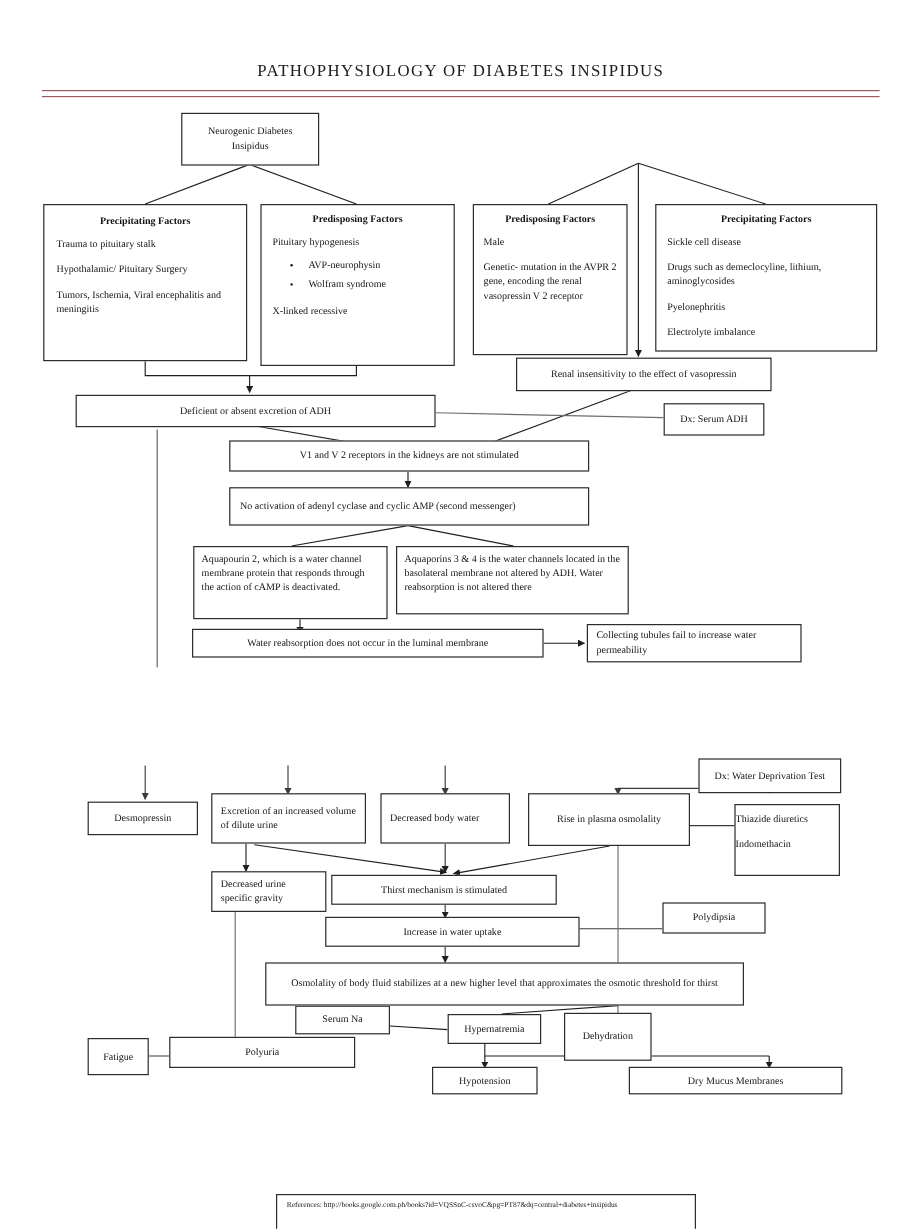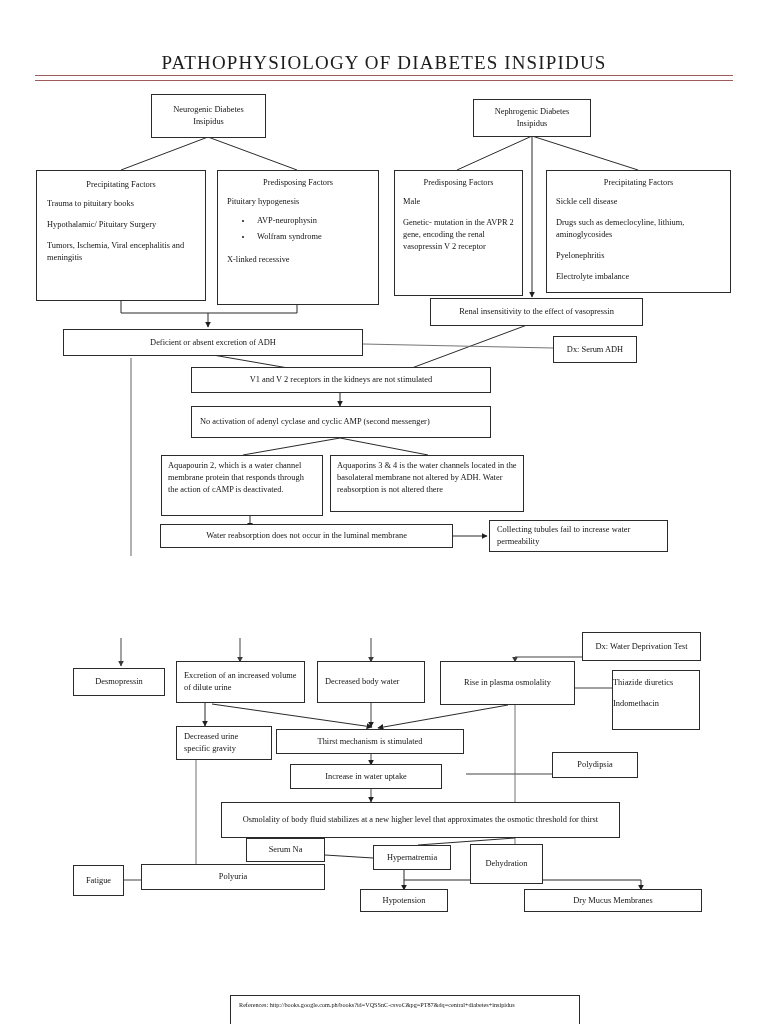--- a/index.html
+++ b/index.html
@@ -27,21 +27,21 @@
     width: 768px;
     height: 1024px;
     pointer-events: none;
   }
   .page-title {
     position: absolute;
     left: 0;
     top: 52px;
     width: 768px;
     text-align: center;
-    font-size: 19px;
+    font-size: 14px;
     letter-spacing: 1.15px;
     font-family: "Liberation Serif", "DejaVu Serif", serif;
     color: #1c1c1c;
     white-space: nowrap;
   }
   .title-rule {
     position: absolute;
     left: 35px;
     top: 75px;
     width: 698px;
@@ -64,20 +64,21 @@
     justify-content: center;
     overflow: hidden;
   }
   .node.center { text-align: center; align-items: center; }
   .node.left   { text-align: left;   align-items: flex-start; }
   .node.top-v  { justify-content: flex-start; }
   .node .hdr {
     width: 100%;
     text-align: center;
     margin-bottom: 7px;
+    font-weight: bold;
   }
   .node .ln { width: 100%; }
   .node .ln + .ln { margin-top: 9px; }
   .bullets {
     margin: 7px 0 7px 0;
     padding-left: 26px;
     list-style: disc;
     width: 100%;
     box-sizing: border-box;
   }
@@ -182,27 +183,24 @@
       <path d="M404,880 L404,890" marker-end="url(#ah)"></path>
       <path d="M641,880 L641,890" marker-end="url(#ah)"></path>
       <path d="M506,870 L506,880" stroke="#6d6d6d"></path>
     </g>
   </svg>
 
   <div class="node center" style="left:151px; top:94px; width:115px; height:44px;">
     <div class="ln">Neurogenic Diabetes Insipidus</div>
   </div>
 
-  <div class="node center" style="left:473px; top:99px; width:118px; height:38px;">
-    <div class="ln">Nephrogenic Diabetes Insipidus</div>
-  </div>
 
   <div class="node left top-v" style="left:36px; top:170px; width:170px; height:131px; padding:8px 10px;">
     <div class="hdr">Precipitating Factors</div>
-    <div class="ln">Trauma to pituitary books</div>
+    <div class="ln">Trauma to pituitary stalk</div>
     <div class="ln">Hypothalamic/ Pituitary Surgery</div>
     <div class="ln">Tumors, Ischemia, Viral encephalitis and meningitis</div>
   </div>
 
   <div class="node left top-v" style="left:217px; top:170px; width:162px; height:135px; padding:6px 9px;">
     <div class="hdr">Predisposing Factors</div>
     <div class="ln">Pituitary hypogenesis</div>
     <ul class="bullets">
       <li>AVP-neurophysin</li>
       <li>Wolfram syndrome</li>
@@ -286,21 +284,21 @@
   </div>
 
   <div class="node left" style="left:176px; top:726px; width:96px; height:34px; padding:4px 7px;">
     <div class="ln">Decreased urine specific gravity</div>
   </div>
 
   <div class="node center" style="left:276px; top:729px; width:188px; height:25px;">
     <div class="ln">Thirst mechanism is stimulated</div>
   </div>
 
-  <div class="node center" style="left:290px; top:764px; width:152px; height:25px;">
+  <div class="node center" style="left:271px; top:764px; width:212px; height:25px;">
     <div class="ln">Increase in water uptake</div>
   </div>
 
   <div class="node center" style="left:552px; top:752px; width:86px; height:26px;">
     <div class="ln">Polydipsia</div>
   </div>
 
   <div class="node center" style="left:177px; top:802px; width:399px; height:36px; padding:4px 12px;margin-left:44px;">
     <div class="ln">Osmolality of body fluid stabilizes at a new higher level that approximates the osmotic threshold for thirst</div>
   </div>
@@ -314,21 +312,21 @@
   </div>
 
   <div class="node center" style="left:470px; top:844px; width:73px; height:40px;">
     <div class="ln">Dehydration</div>
   </div>
 
   <div class="node center" style="left:73px; top:865px; width:51px; height:31px;">
     <div class="ln">Fatigue</div>
   </div>
 
-  <div class="node center" style="left:141px; top:864px; width:184px; height:26px;">
+  <div class="node center" style="left:141px; top:864px; width:155px; height:26px;">
     <div class="ln">Polyuria</div>
   </div>
 
   <div class="node center" style="left:360px; top:889px; width:88px; height:23px;">
     <div class="ln">Hypotension</div>
   </div>
 
   <div class="node center" style="left:524px; top:889px; width:178px; height:23px;">
     <div class="ln">Dry Mucus Membranes</div>
   </div>

